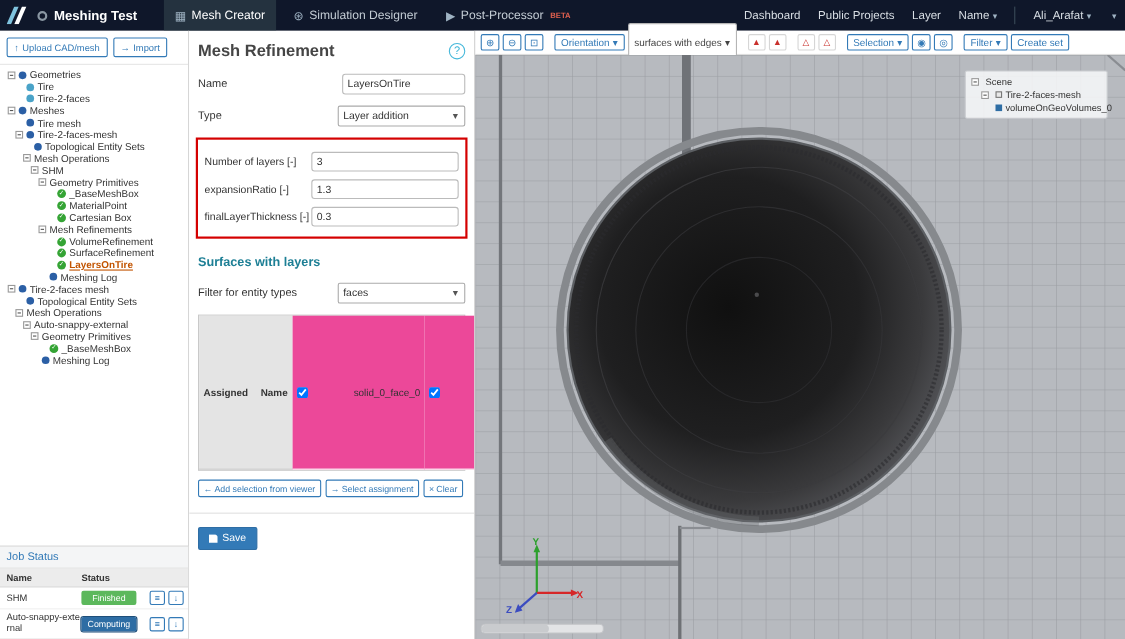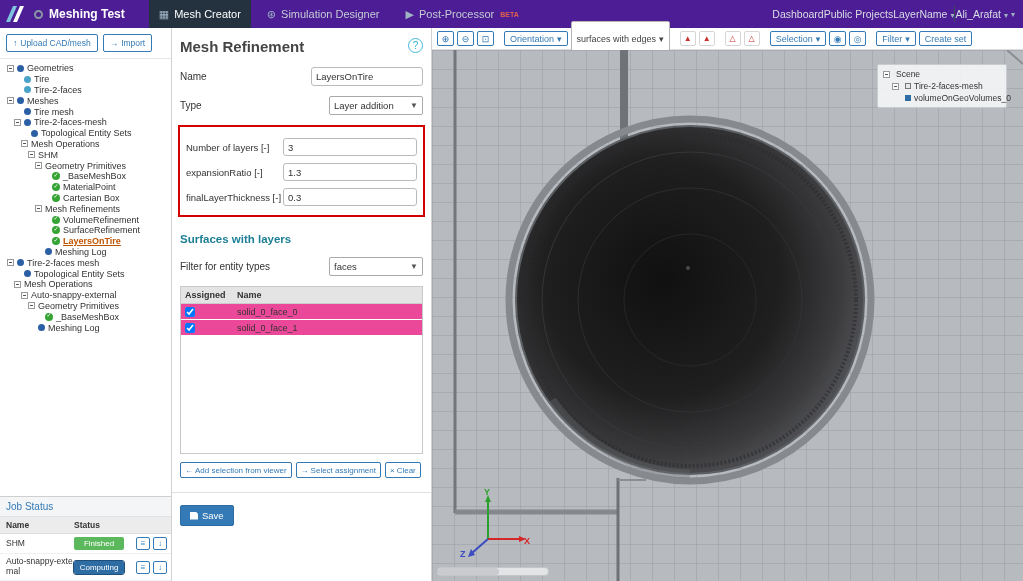--- a/index.html
+++ b/index.html
@@ -1,28 +1,28 @@
 <!DOCTYPE html>
 <html><head>
 <meta charset="utf-8">
 <style>
   *{margin:0;padding:0;box-sizing:border-box;}
   html,body{width:1023px;height:581px;overflow:hidden;}
   body{font-family:"Liberation Sans",sans-serif;font-size:11px;color:#333;background:#fff;}
 
   
-  .topbar{height:28px;background:#4c1d95;display:flex;align-items:center;color:#d8dee4;padding:0 8px 0 4px;gap:6px;}
+  .topbar{height:28px;background:#0f172a;display:flex;align-items:center;color:#d8dee4;padding:0 8px 0 4px;gap:6px;}
   .logo{width:24px;height:20px;display:flex;align-items:center;justify-content:center;}
   .proj-icon{width:9px;height:9px;border-radius:50%;border:2px solid #8a97a3;display:inline-block;}
   .proj-title{color:#fff;font-size:12px;font-weight:bold;margin-right:18px;white-space:nowrap;}
   .tab{display:flex;align-items:center;gap:5px;padding:0 10px;height:28px;font-size:11px;color:#c3ccd4;cursor:default;white-space:nowrap;}
   .tab.active{background:#24323f;color:#fff;}
   .tab .tico{font-size:11px;color:#9fb3c3;}
   .beta{color:#e0604f;font-size:7px;font-weight:bold;vertical-align:super;margin-left:1px;}
-  .tb-right{margin-left:auto;display:flex;align-items:center;gap:0;font-size:10.5px;white-space:nowrap;}
+  .tb-right{margin-left:auto;display:flex;align-items:center;gap:16px;font-size:10.5px;white-space:nowrap;}
   .tb-link{color:#d8dee4;}
   .tb-sep{width:1px;height:16px;background:#3a4a58;}
   .caret{font-size:8px;color:#9fb3c3;margin-left:3px;}
 
   .main{display:flex;height:553px;}
 
   
   .sidebar{width:172px;min-width:172px;background:#fff;border-right:1px solid #d2d2d2;display:flex;flex-direction:column;}
   .sb-actions{display:flex;gap:5px;padding:6px 6px;border-bottom:1px solid #e6e6e6;}
   .btn-o{border:1px solid #337ab7;color:#337ab7;background:#fff;border-radius:2px;font-size:8.5px;padding:3px 6px;display:inline-flex;gap:3px;align-items:center;cursor:pointer;white-space:nowrap;}
@@ -48,36 +48,36 @@
   .jrow{display:flex;align-items:center;padding:3px 4px 3px 6px;font-size:8.5px;border-bottom:1px solid #f0f0f0;}
   .j-name{width:68px;word-break:break-all;line-height:1.15;}
   .badge{width:50px;text-align:center;color:#fff;font-size:8px;border-radius:2px;padding:2px 0;flex:none;}
   .b-green{background:#5cb85c;}
   .b-blue{background:#2e6da4;outline:1px solid #1e4f7a;}
   .jbtns{margin-left:auto;display:flex;gap:3px;}
   .jbtn{width:14px;height:13px;border:1px solid #337ab7;border-radius:2px;color:#337ab7;font-size:8px;display:flex;align-items:center;justify-content:center;background:#fff;cursor:pointer;}
 
   
   .panel{width:260px;min-width:260px;background:#fff;border-right:1px solid #d2d2d2;padding:10px 8px;overflow:hidden;}
-  .panel-title-row{display:flex;align-items:flex-start;margin-bottom:12px;}
+  .panel-title-row{display:flex;align-items:center;margin-bottom:12px;}
   .panel-title{font-size:15px;font-weight:bold;color:#454545;}
   .help-btn{margin-left:auto;width:15px;height:15px;border:1px solid #46b8da;color:#31b0d5;border-radius:50%;font-size:10px;display:flex;align-items:center;justify-content:center;cursor:pointer;}
   .frow{display:flex;align-items:center;justify-content:space-between;margin:10px 0;}
   .frow .flabel{font-size:10px;color:#333;}
   .tinput{width:112px;height:19px;border:1px solid #bbb;border-radius:3px;font-size:9.5px;padding:0 4px;font-family:"Liberation Sans",sans-serif;color:#333;}
-  .dropdown{width:94px;height:19px;border:1px solid #aaa;border-radius:2px;background:#fff;display:flex;align-items:center;font-size:9.5px;padding:0 4px;cursor:pointer;}
+  .dropdown{width:116px;height:19px;border:1px solid #aaa;border-radius:2px;background:#fff;display:flex;align-items:center;font-size:9.5px;padding:0 4px;cursor:pointer;}
   .dropdown .dcaret{margin-left:auto;font-size:8px;color:#555;}
   .details-box{border:2px solid #d40000;padding:4px 6px 2px;margin:4px -2px 14px;}
   .details-title{font-size:9.5px;font-weight:bold;font-style:italic;color:#333;display:flex;align-items:center;gap:3px;}
   .tri-down{font-size:7px;color:#444;font-style:normal;}
   .drow{display:flex;align-items:center;justify-content:space-between;margin:7px 0;}
   .drow .flabel{font-size:9.5px;}
   .dinput{width:134px;height:18px;border:1px solid #bbb;border-radius:3px;font-size:9.5px;padding:0 4px;font-family:"Liberation Sans",sans-serif;color:#333;}
   .section-title{color:#1d7f95;font-weight:bold;font-size:11.5px;margin:16px 0 12px;}
-  .assign-table{border:1px solid #c9c9c9;margin-top:8px;height:168px;display:flex;flex-direction:column;background:#fff;}
+  .assign-table{border:1px solid #c9c9c9;margin-top:8px;height:142px;display:flex;flex-direction:row;background:#fff;}
   .at-head{display:flex;align-items:center;background:#e4e4e4;border-bottom:1px solid #ccc;font-size:9px;font-weight:bold;padding:3px 4px;}
   .at-c1{width:52px;}
   .at-row{display:flex;align-items:center;background:#ec4899;border-bottom:1px solid #fff;padding:2.5px 4px;font-size:9px;}
   .at-row input{width:10px;height:10px;margin:0;}
   .at-row .at-c1{display:flex;}
   .small-btns{display:flex;gap:4px;margin-top:8px;}
   .btn-xs{font-size:8px;padding:2.5px 4px;border:1px solid #337ab7;color:#337ab7;background:#fff;border-radius:2px;display:inline-flex;gap:2px;align-items:center;cursor:pointer;white-space:nowrap;}
   .panel-div{border-top:1px solid #e0e0e0;margin:14px -8px 0;}
   .btn-save{background:#337ab7;color:#fff;font-size:9.5px;padding:4px 9px;border-radius:2px;display:inline-flex;gap:4px;align-items:center;margin-top:12px;cursor:pointer;border:1px solid #2e6da4;}
   .save-ic{width:8px;height:8px;background:#fff;clip-path:polygon(0 0,72% 0,100% 28%,100% 100%,0 100%);}

